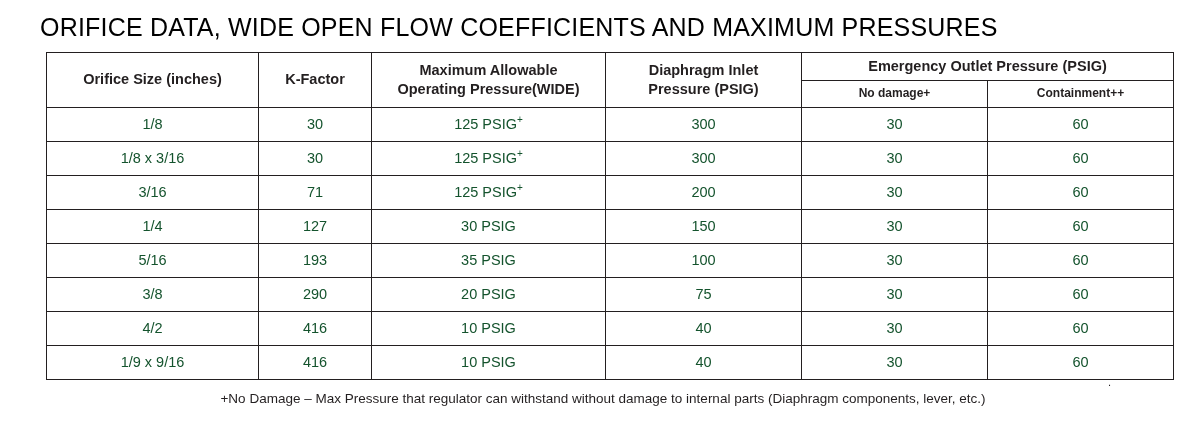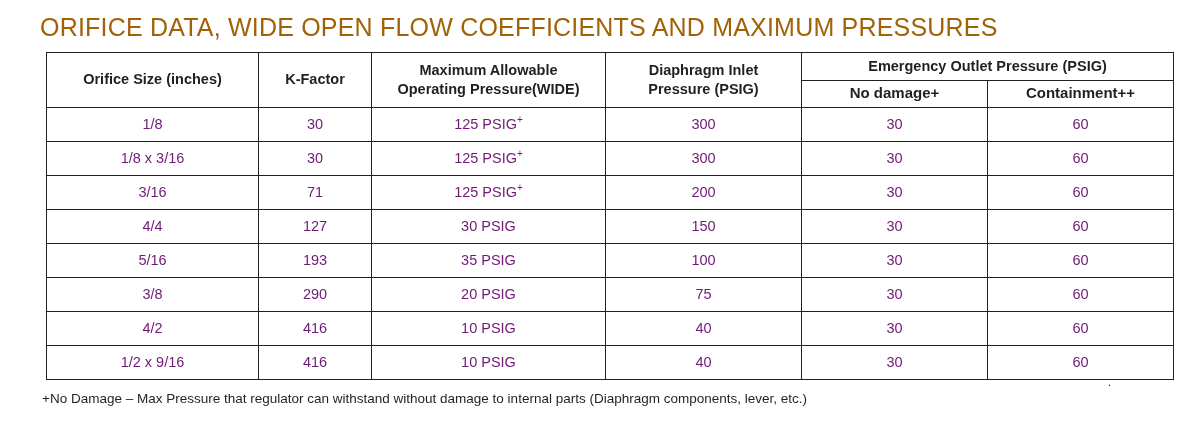--- a/index.html
+++ b/index.html
@@ -17,21 +17,21 @@
   .page {
     position: relative;
     width: 1200px;
     height: 443px;
     box-sizing: border-box;
     padding: 10px 36px 0 36px;
   }
   .doc-title {
     font-size: 25px;
     font-weight: 400;
-    color: #a16207;
+    color: #000000;
     letter-spacing: 0.2px;
     line-height: 1.1;
     margin: 4px 0 10px 4px;
     white-space: nowrap;
   }
   table.orifice {
     border-collapse: collapse;
     width: 1127px;
     table-layout: fixed;
     margin-left: 10px;
@@ -46,46 +46,47 @@
   thead th {
     font-size: 14.5px;
     font-weight: bold;
     line-height: 1.25;
     padding: 5px 4px;
   }
   .hdr-tall {
     height: 54px;
   }
   .sub-hdr {
-    font-size: 15px;
+    font-size: 12px;
     font-weight: bold;
     height: 26px;
   }
   tbody td {
     font-size: 14.5px;
     font-weight: normal;
     height: 33px;
-    color: #701a75;
+    color: #14532d;
   }
   .sup {
     font-size: 10px;
     vertical-align: super;
     line-height: 0;
   }
   .group-head {
     padding-bottom: 2px;
   }
   .notes {
     margin: 9px 0 0 6px;
   }
   .note {
     font-size: 13.5px;
     color: #231f20;
     line-height: 1.55;
     white-space: nowrap;
+    text-align: center;
   }
   .tiny-dot {
     position: absolute;
     left: 1108px;
     top: 376px;
     font-size: 11px;
     color: #231f20;
   }
   col.c1 { width: 212px; }
   col.c2 { width: 113px; }
@@ -148,21 +149,21 @@
       </tr>
       <tr>
         <td>3/16</td>
         <td>71</td>
         <td><span>125 PSIG</span><span class="sup">+</span></td>
         <td>200</td>
         <td>30</td>
         <td>60</td>
       </tr>
       <tr>
-        <td>4/4</td>
+        <td>1/4</td>
         <td>127</td>
         <td><span>30 PSIG</span><span class="sup"></span></td>
         <td>150</td>
         <td>30</td>
         <td>60</td>
       </tr>
       <tr>
         <td>5/16</td>
         <td>193</td>
         <td><span>35 PSIG</span><span class="sup"></span></td>
@@ -180,21 +181,21 @@
       </tr>
       <tr>
         <td>4/2</td>
         <td>416</td>
         <td><span>10 PSIG</span><span class="sup"></span></td>
         <td>40</td>
         <td>30</td>
         <td>60</td>
       </tr>
       <tr>
-        <td>1/2 x 9/16</td>
+        <td>1/9 x 9/16</td>
         <td>416</td>
         <td><span>10 PSIG</span><span class="sup"></span></td>
         <td>40</td>
         <td>30</td>
         <td>60</td>
       </tr>
     </tbody>
   </table>
 
   <div class="tiny-dot">.</div>

